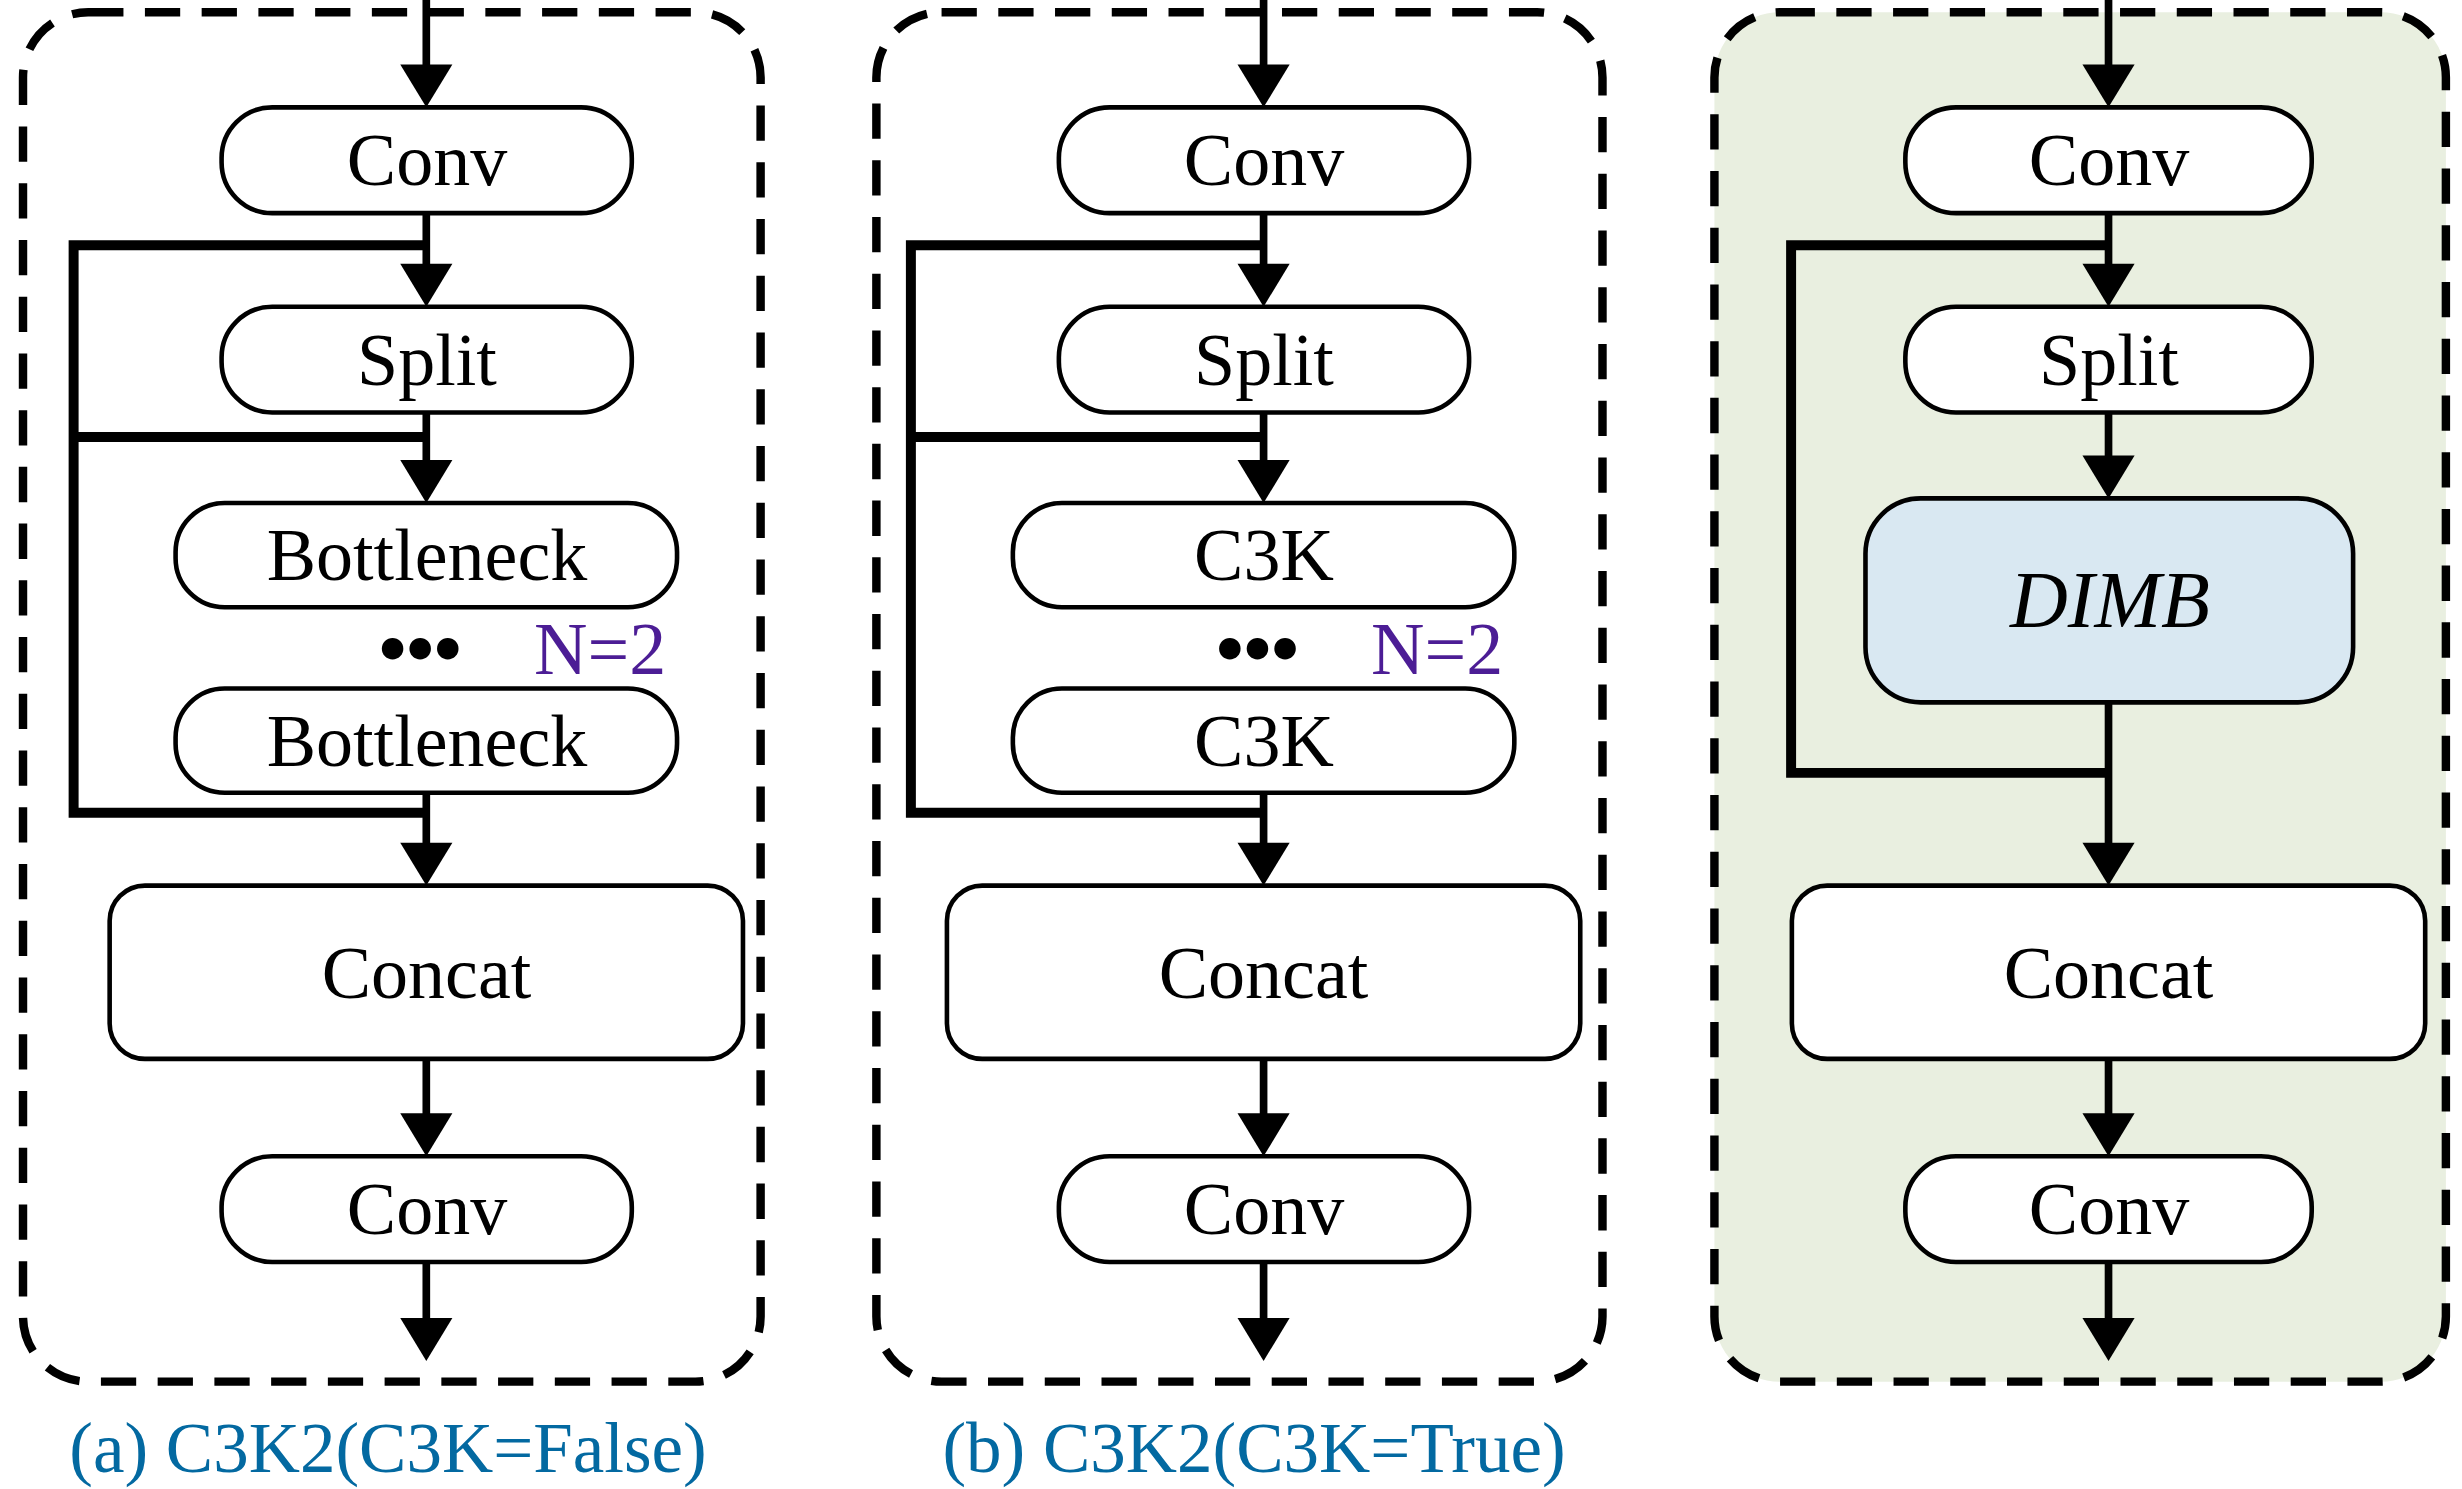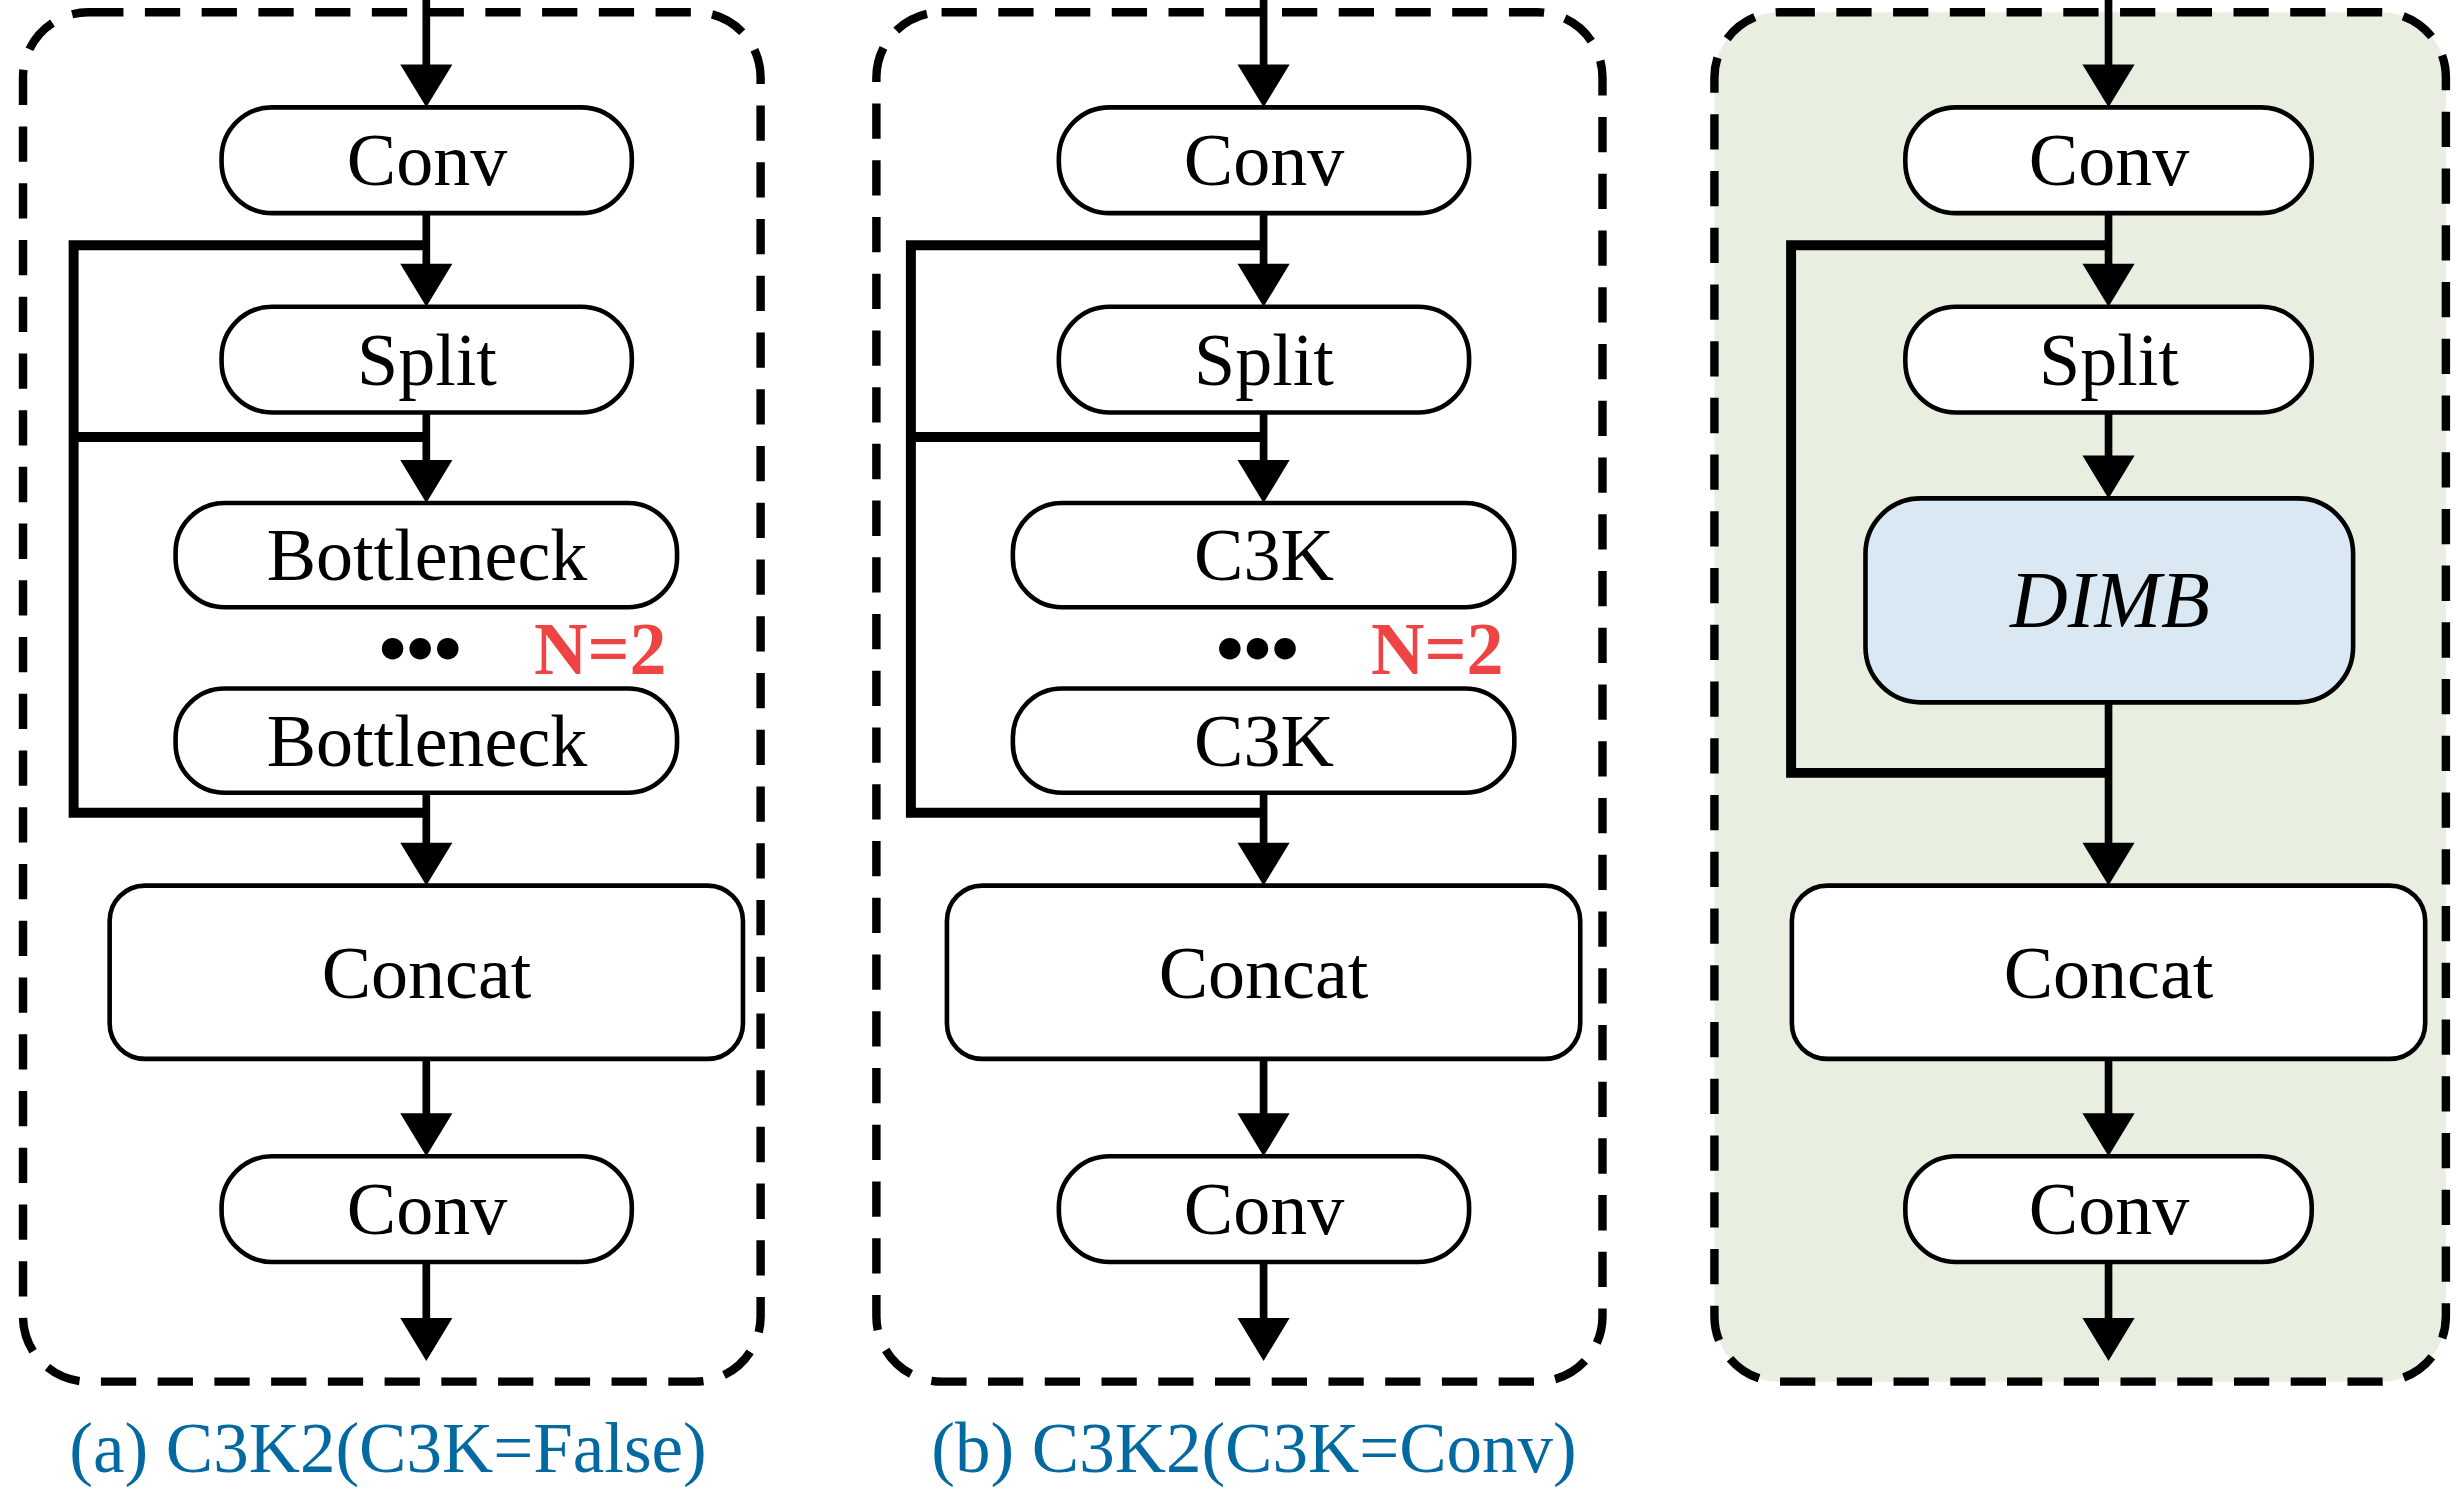--- a/index.html
+++ b/index.html
@@ -6,21 +6,21 @@
   body{width:2462px;height:1489px;position:relative;overflow:hidden;
        font-family:"Liberation Serif", serif;}
   #stage{position:absolute;left:0;top:0;width:2462px;height:1489px;}
   svg{position:absolute;left:0;top:0;}
   .lbl{position:absolute;display:flex;align-items:center;justify-content:center;
        font-size:74px;line-height:1;color:#000;white-space:nowrap;}
   .lbl-big{font-size:80px;font-style:italic;}
   .caption{position:absolute;display:flex;align-items:center;justify-content:center;
        font-size:71px;line-height:1;color:#0369a1;white-space:nowrap;}
   .repeat{position:absolute;display:flex;align-items:center;justify-content:flex-start;
-       font-size:74px;line-height:1;color:#ef4444;white-space:nowrap;font-weight:bold;}
+       font-size:74px;line-height:1;color:#4c1d95;white-space:nowrap;}
 </style>
 </head>
 <body>
 
 <div id="stage">
 
 <svg width="2462" height="1489" viewBox="0 0 3211 1942">
 
   <g>
     <rect x="30" y="16" width="962" height="1786" rx="85" ry="85" fill="none" stroke="#000" stroke-width="11" stroke-dasharray="46 28"></rect>
@@ -107,21 +107,21 @@
 <div class="lbl" style="left:222px;top:1156px;width:410px;height:106px">Conv</div>
 <div class="caption" style="left:43px;top:1408px;width:690px;height:80px">(a) C3K2(C3K=False)</div>
 
 <div class="lbl" style="left:1059px;top:107px;width:410px;height:106px">Conv</div>
 <div class="lbl" style="left:1059px;top:307px;width:410px;height:106px">Split</div>
 <div class="lbl" style="left:1013px;top:503px;width:502px;height:104px">C3K</div>
 <div class="repeat" style="left:1371px;top:610px;width:169px;height:77px">N=2</div>
 <div class="lbl" style="left:1013px;top:689px;width:502px;height:104px">C3K</div>
 <div class="lbl" style="left:947px;top:886px;width:633px;height:173px">Concat</div>
 <div class="lbl" style="left:1059px;top:1156px;width:410px;height:106px">Conv</div>
-<div class="caption" style="left:909px;top:1408px;width:690px;height:80px">(b) C3K2(C3K=Conv)</div>
+<div class="caption" style="left:909px;top:1408px;width:690px;height:80px">(b) C3K2(C3K=True)</div>
 
 <div class="lbl" style="left:1906px;top:107px;width:406px;height:106px">Conv</div>
 <div class="lbl" style="left:1906px;top:307px;width:406px;height:106px">Split</div>
 <div class="lbl lbl-big" style="left:1866px;top:498px;width:488px;height:204px">DIMB</div>
 <div class="lbl" style="left:1792px;top:886px;width:633px;height:173px">Concat</div>
 <div class="lbl" style="left:1906px;top:1156px;width:406px;height:106px">Conv</div>
 
 </div>
 
 

